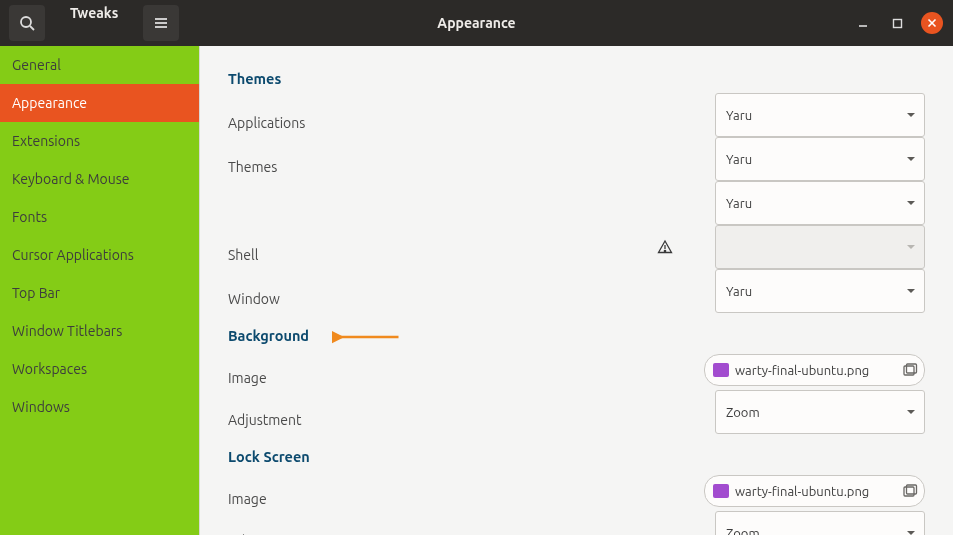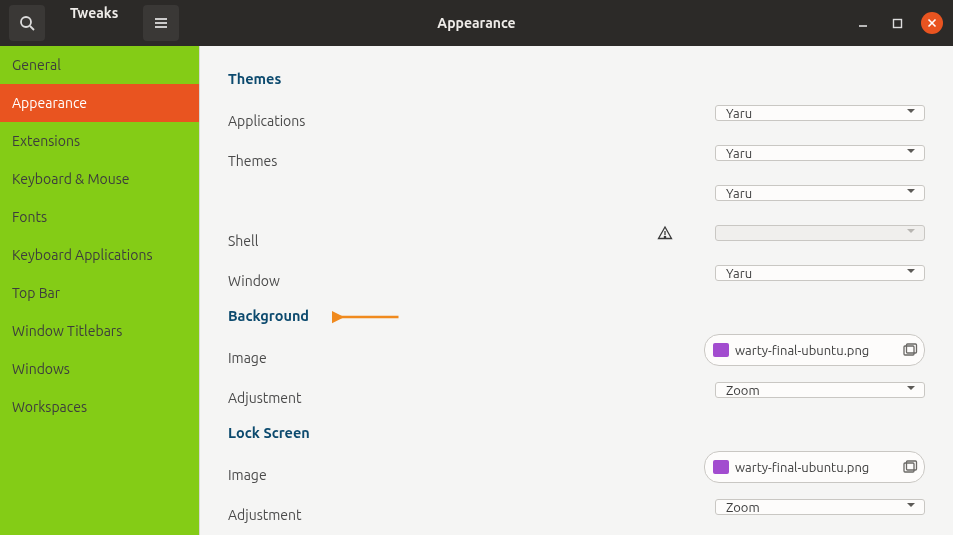--- a/index.html
+++ b/index.html
@@ -126,25 +126,26 @@
       color: #4a4a4a;
       margin-top: 16px;
     }
     .row-spacer { flex: 1; }
     .warn-icon {
       margin-right: 8px;
       color: #3a3a3a;
     }
     .combo {
       width: 210px;
-      height: 16px;
+      height: 44px;
       background: #fdfcfb;
       border: 1px solid #c9c7c3;
       border-radius: 3px;
       display: flex;
+      align-items: center;
       padding: 0 8px 0 10px;
       font-size: 13px;
       color: #3d3d3d;
       cursor: pointer;
       position: relative;
       margin-left: 34px;
     }
     .combo.disabled {
       background: #f0efed;
       color: #b2b0ad;
@@ -236,25 +237,25 @@
   </div>
 </div>
 
 <div class="body">
   <div class="sidebar">
     <div class="side-item">General</div>
     <div class="side-item active">Appearance</div>
     <div class="side-item">Extensions</div>
     <div class="side-item">Keyboard &amp; Mouse</div>
     <div class="side-item">Fonts</div>
-    <div class="side-item">Keyboard Applications</div>
+    <div class="side-item">Cursor Applications</div>
     <div class="side-item">Top Bar</div>
     <div class="side-item">Window Titlebars</div>
+    <div class="side-item">Workspaces</div>
     <div class="side-item">Windows</div>
-    <div class="side-item">Workspaces</div>
   </div>
 
   <div class="content">
 
     <div class="section-title">Themes</div>
 
     <div class="row">
       <div class="row-label">Applications</div>
       <div class="row-spacer"></div>
       <div class="combo">

